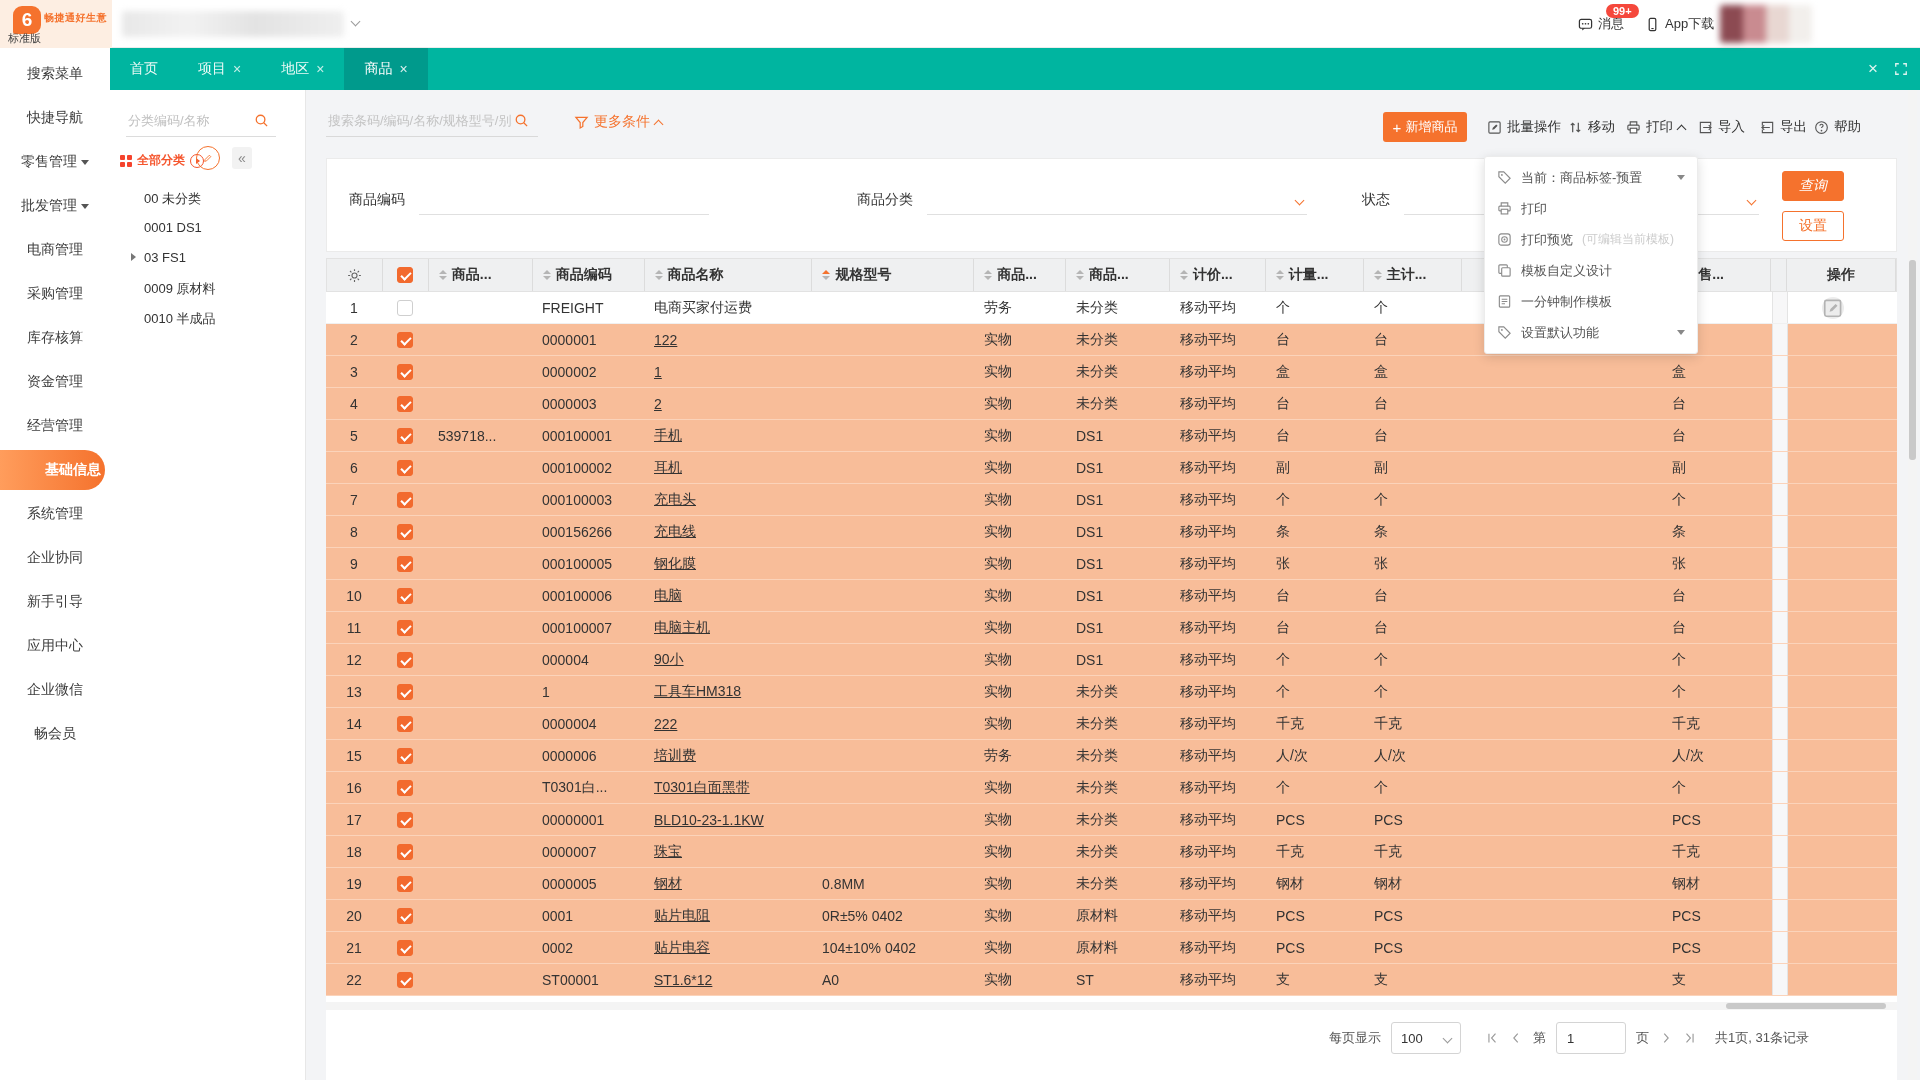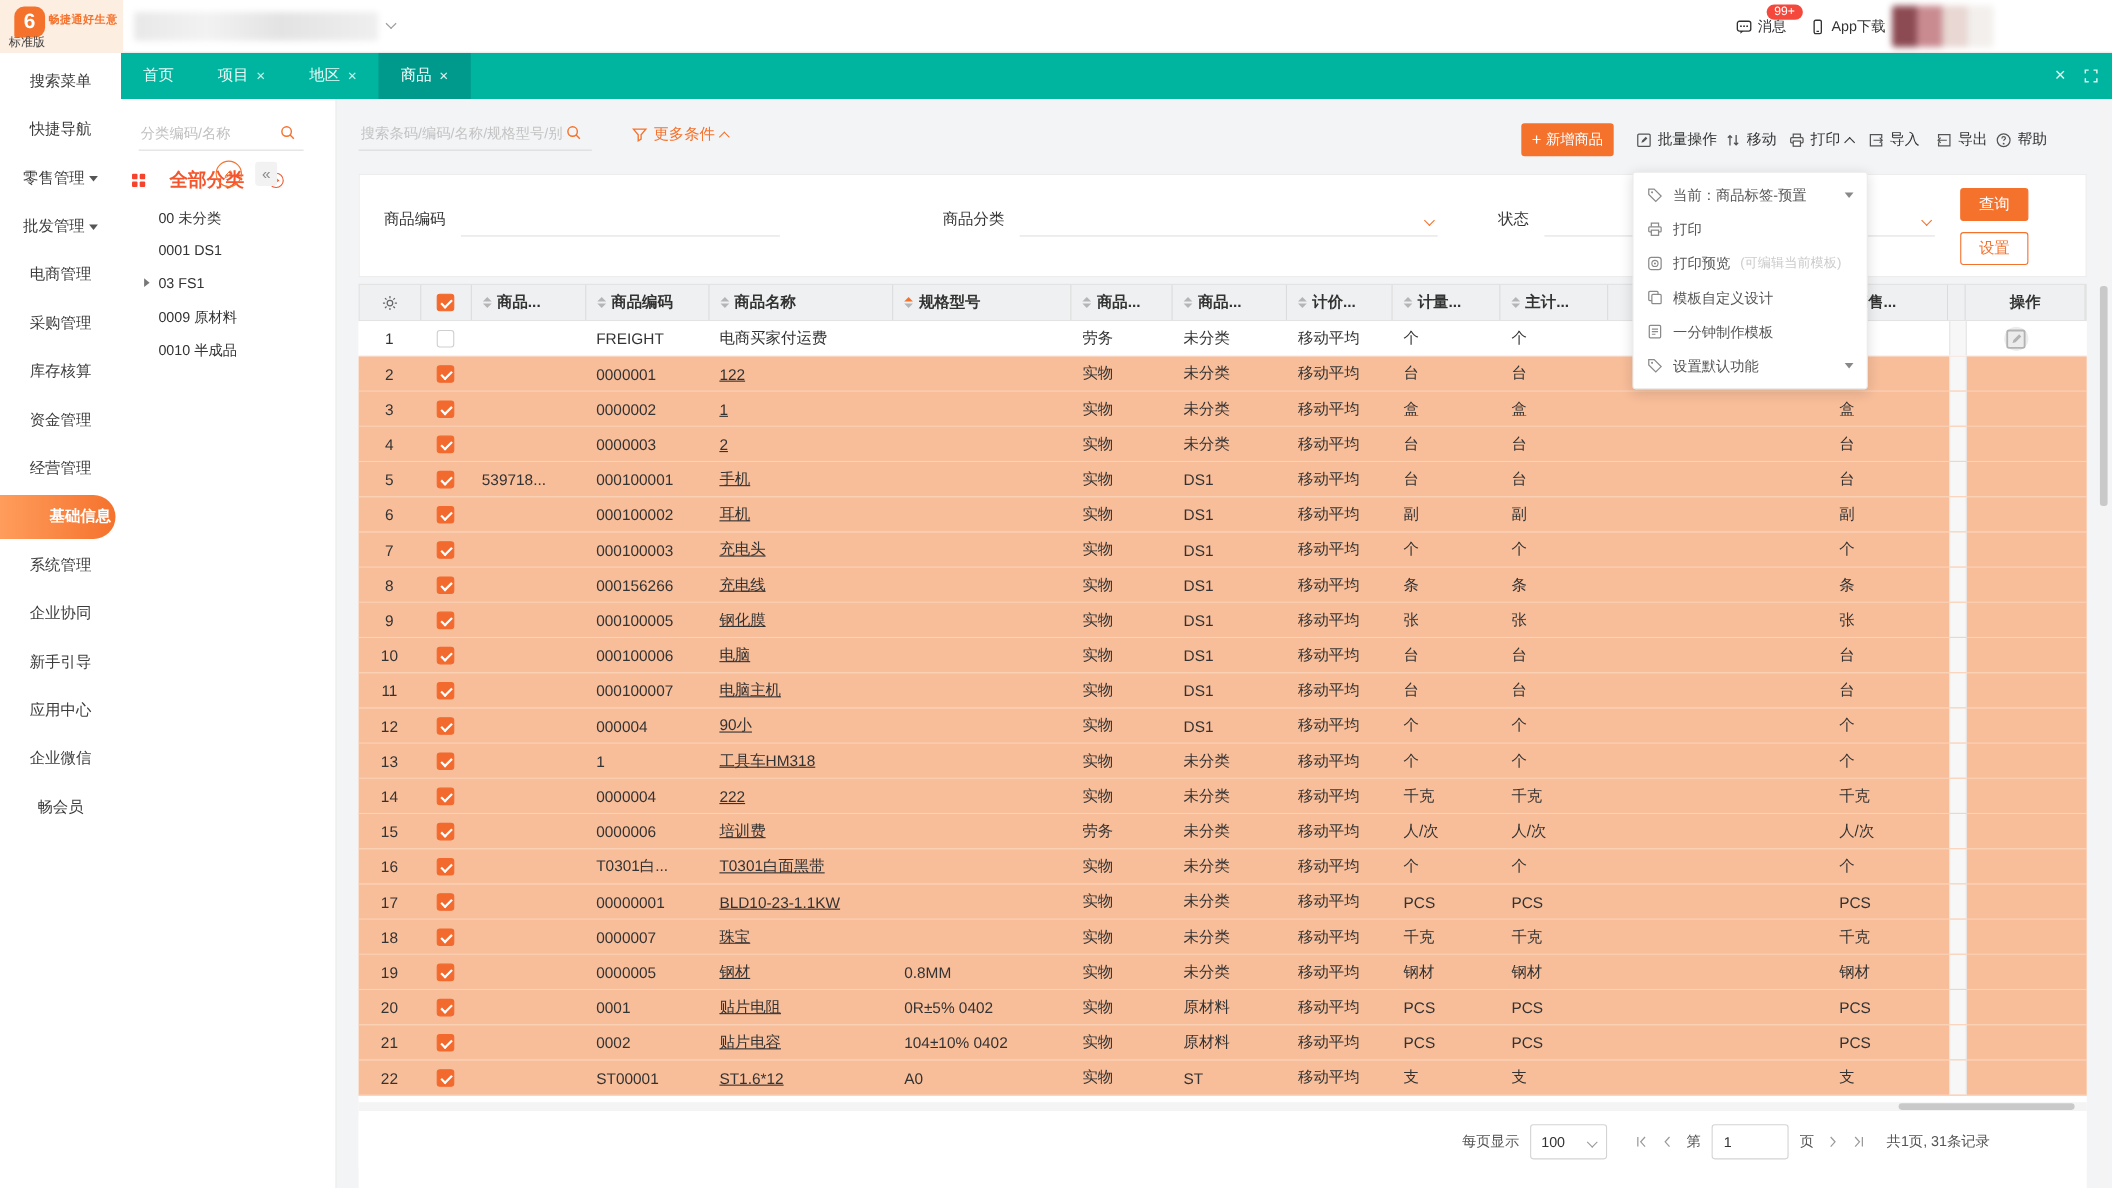--- a/index.html
+++ b/index.html
@@ -15,21 +15,21 @@
         font-weight:bold;font-size:19px;display:flex;align-items:center;justify-content:center;}
   .brandname{left:44px;top:11px;font-size:10px;color:#f5722d;font-weight:bold;letter-spacing:.5px;white-space:nowrap;}
   .edition{left:8px;top:31px;font-size:11px;color:#444;}
   .blurblock{background:linear-gradient(90deg,#e8e8e8,#f2f2f2 30%,#e3e3e3 60%,#efefef);filter:blur(3px);border-radius:3px;}
   .company{left:122px;top:11px;width:222px;height:26px;}
   .chv{display:inline-block;width:7px;height:7px;border-right:1.6px solid currentColor;border-bottom:1.6px solid currentColor;}
   .chv.down{transform:rotate(45deg);}
   .chv.up{transform:rotate(-135deg);}
   .topchev{left:352px;top:18px;color:#9b9b9b;}
   .topitem{top:14px;display:flex;align-items:center;gap:5px;font-size:13px;color:#333;height:20px;}
-  .badge{left:1606px;top:4px;background:#f5483c;color:#fff;font-size:11px;border-radius:9px;padding:1px 7px;z-index:2;}
+  .badge{left:1606px;top:4px;background:#f5483c;color:#fff;font-size:11px;border-radius:9px;padding:1px 7px;z-index:2;font-weight:bold;}
   .avatar{left:1720px;top:5px;width:92px;height:38px;border-radius:3px;overflow:hidden;display:flex;filter:blur(3px);}
   .avatar i{flex:1;}
   
   .tabbar{left:110px;top:48px;width:1810px;height:42px;background:#00b5a0;display:flex;z-index:25;}
   .tab{height:42px;padding:0 20px;display:flex;align-items:center;gap:7px;color:#eafaf6;font-size:14px;cursor:pointer;}
   .tab.active{background:#009a8c;color:#fff;}
   .tabx{font-size:14px;opacity:.85;line-height:1;}
   .tabbar-right{position:absolute;right:12px;top:0;height:42px;display:flex;align-items:center;gap:16px;color:#dff5f0;}
   .tabbar-right .x{font-size:17px;}
   .tabbar-right svg{width:14px;height:14px;}
@@ -37,21 +37,21 @@
   .sidenav{left:0;top:48px;width:110px;height:1032px;background:#fff;z-index:20;}
   .navitem{position:absolute;left:0;width:110px;height:40px;display:flex;align-items:center;justify-content:center;gap:4px;
            font-size:14px;color:#3c3c3c;cursor:pointer;}
   .navitem.active{width:105px;background:linear-gradient(90deg,#ff9d5c,#f5722d);border-radius:0 20px 20px 0;color:#fff;font-weight:bold;padding-left:41px;}
   .navcaret{width:0;height:0;border-left:4px solid transparent;border-right:4px solid transparent;border-top:5px solid #555;}
   
   .catpanel{left:110px;top:90px;width:196px;height:990px;background:#fff;border-right:1px solid #e7e7e7;z-index:10;}
   .catsearch{left:16px;top:22px;width:150px;border-bottom:1px solid #dcdcdc;padding-bottom:7px;display:flex;align-items:center;}
   .catsearch input{border:0;outline:0;width:128px;font-size:13px;color:#333;background:transparent;}
   .catsearch input::placeholder{color:#c0c0c0;}
-  .catroot{left:10px;top:62px;display:flex;align-items:center;gap:22px;color:#f5552d;font-size:17px;font-weight:bold;}
+  .catroot{left:10px;top:62px;display:flex;align-items:center;gap:5px;color:#f5552d;font-size:12px;font-weight:bold;}
   .gridicon{display:inline-grid;grid-template-columns:5px 5px;gap:2px;}
   .gridicon i{width:5px;height:5px;background:#f5432d;border-radius:1px;}
   .drill{width:14px;height:14px;border:1.3px solid #f5552d;border-radius:50%;display:flex;align-items:center;justify-content:center;}
   .drill i{width:0;height:0;border-top:3px solid transparent;border-bottom:3px solid transparent;border-left:4px solid #f5552d;margin-left:1px;}
   .pencilcirc{left:86px;top:56px;width:24px;height:24px;border:1.4px solid #f5722d;border-radius:50%;color:#f5722d;display:flex;align-items:center;justify-content:center;}
   .collapse{left:122px;top:57px;width:20px;height:22px;background:#f2f2f2;border-radius:3px;color:#8a8a8a;font-size:14px;
             display:flex;align-items:center;justify-content:center;}
   .treeitem{position:absolute;left:34px;font-size:13px;color:#333;white-space:nowrap;cursor:pointer;}
   .treearrow{position:absolute;left:-13px;top:3px;width:0;height:0;border-top:4px solid transparent;border-bottom:4px solid transparent;border-left:5px solid #777;}
   
@@ -64,21 +64,21 @@
           font-size:13px;display:flex;align-items:center;justify-content:center;gap:4px;cursor:pointer;}
   .actionbtn{position:absolute;top:118px;display:flex;align-items:center;gap:5px;font-size:13.5px;color:#333;cursor:pointer;}
   .actionbtn .ic{color:#555;}
   
   .filtercard{left:326px;top:158px;width:1571px;height:94px;background:#fff;border:1px solid #ebebeb;}
   .ffield{position:absolute;top:30px;display:flex;align-items:flex-end;}
   .flabel{font-size:14px;color:#333;margin-right:14px;padding-bottom:6px;}
   .fline{border-bottom:1px solid #e0e0e0;height:26px;position:relative;}
   .fline .chv{position:absolute;right:4px;top:8px;color:#f5722d;}
   .qbtn{position:absolute;left:1455px;width:62px;height:30px;border-radius:3px;font-size:14px;display:flex;align-items:center;justify-content:center;cursor:pointer;}
-  .qbtn.primary{top:12px;background:#f5722d;color:#fff;border:1px solid #f5722d;}
+  .qbtn.primary{top:12px;background:#f5722d;color:#fff;border:1px solid #f5722d;font-style:italic;}
   .qbtn.ghost{top:52px;background:#fff;color:#f5722d;border:1px solid #f5722d;}
   
   .tablecard{left:326px;top:258px;width:1571px;height:822px;background:#fff;}
   .thead{display:flex;height:34px;background:#eff0f1;border:1px solid #e2e2e2;font-size:14px;color:#333;font-weight:bold;}
   .th{display:flex;align-items:center;padding-left:10px;border-right:1px solid #dcdcdc;gap:5px;overflow:hidden;white-space:nowrap;}
   .th.cen{justify-content:center;padding-left:0;}
   .sort{display:inline-flex;flex-direction:column;gap:2px;}
   .sort i{width:0;height:0;border-left:4px solid transparent;border-right:4px solid transparent;}
   .sort .u{border-bottom:4px solid #b5b5b5;}
   .sort .d{border-top:4px solid #b5b5b5;}

